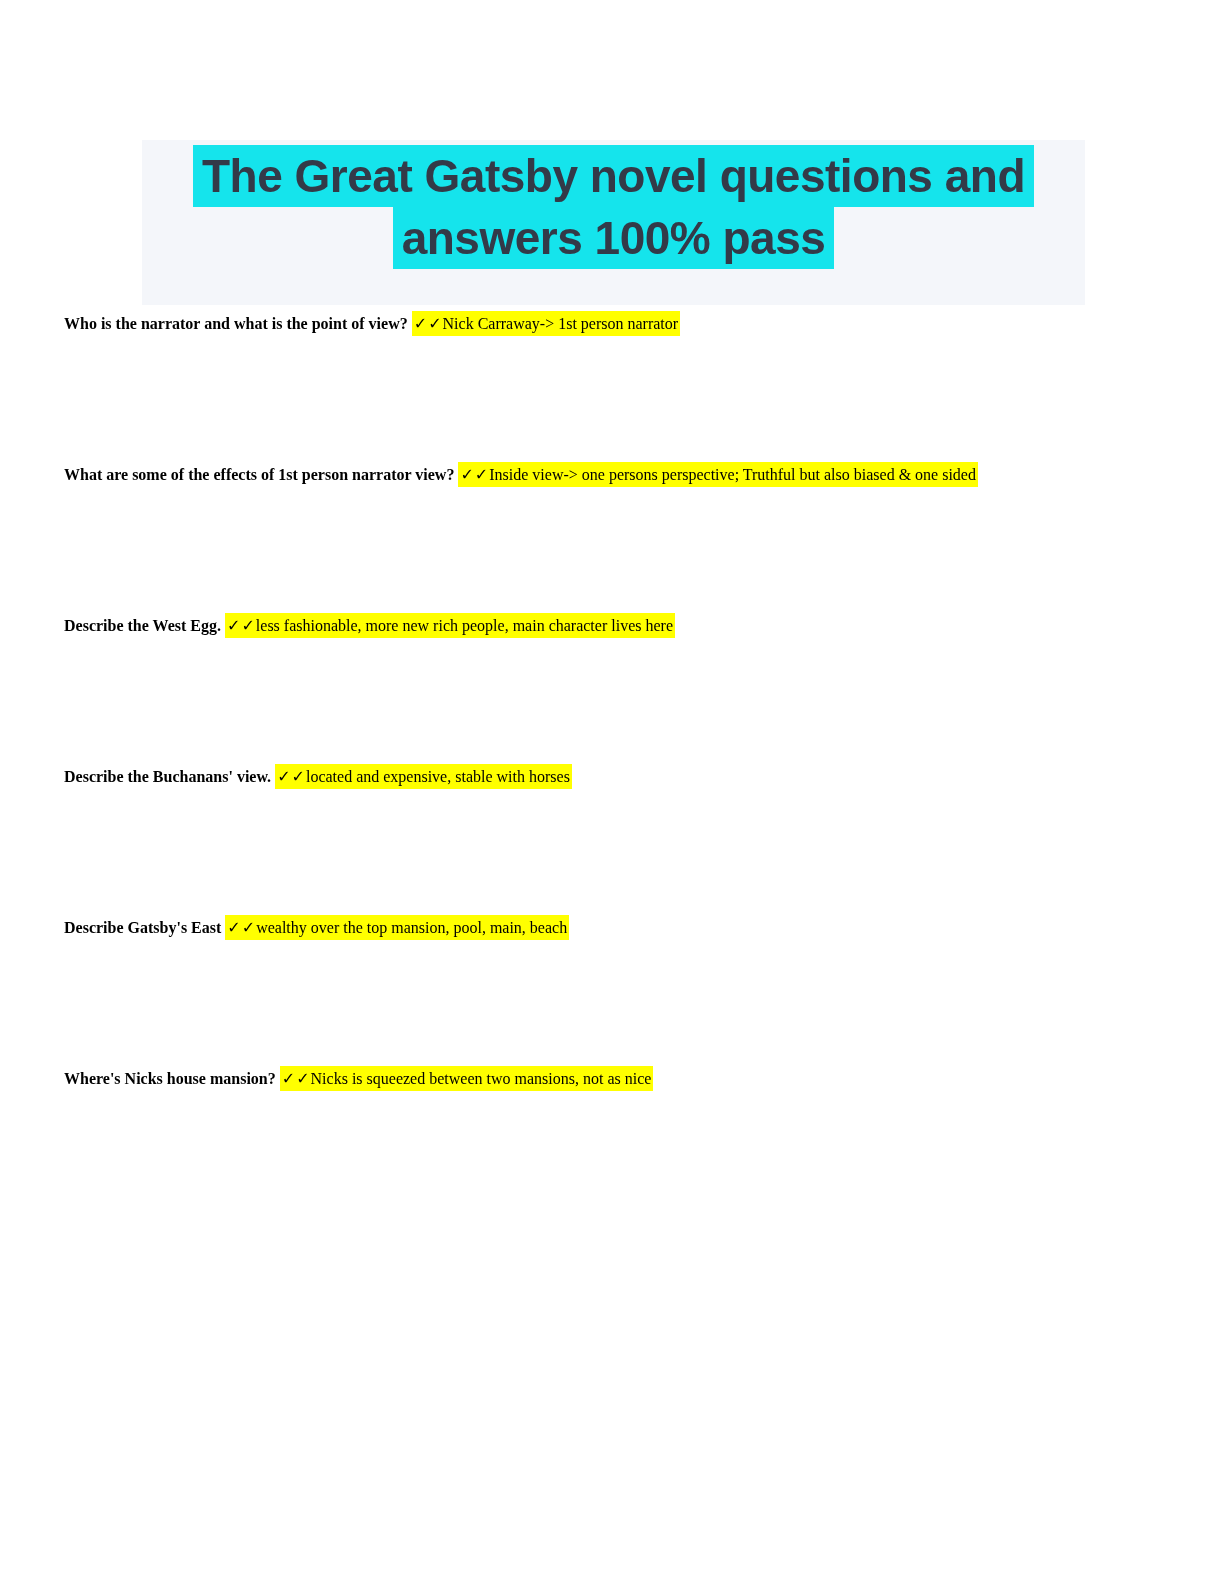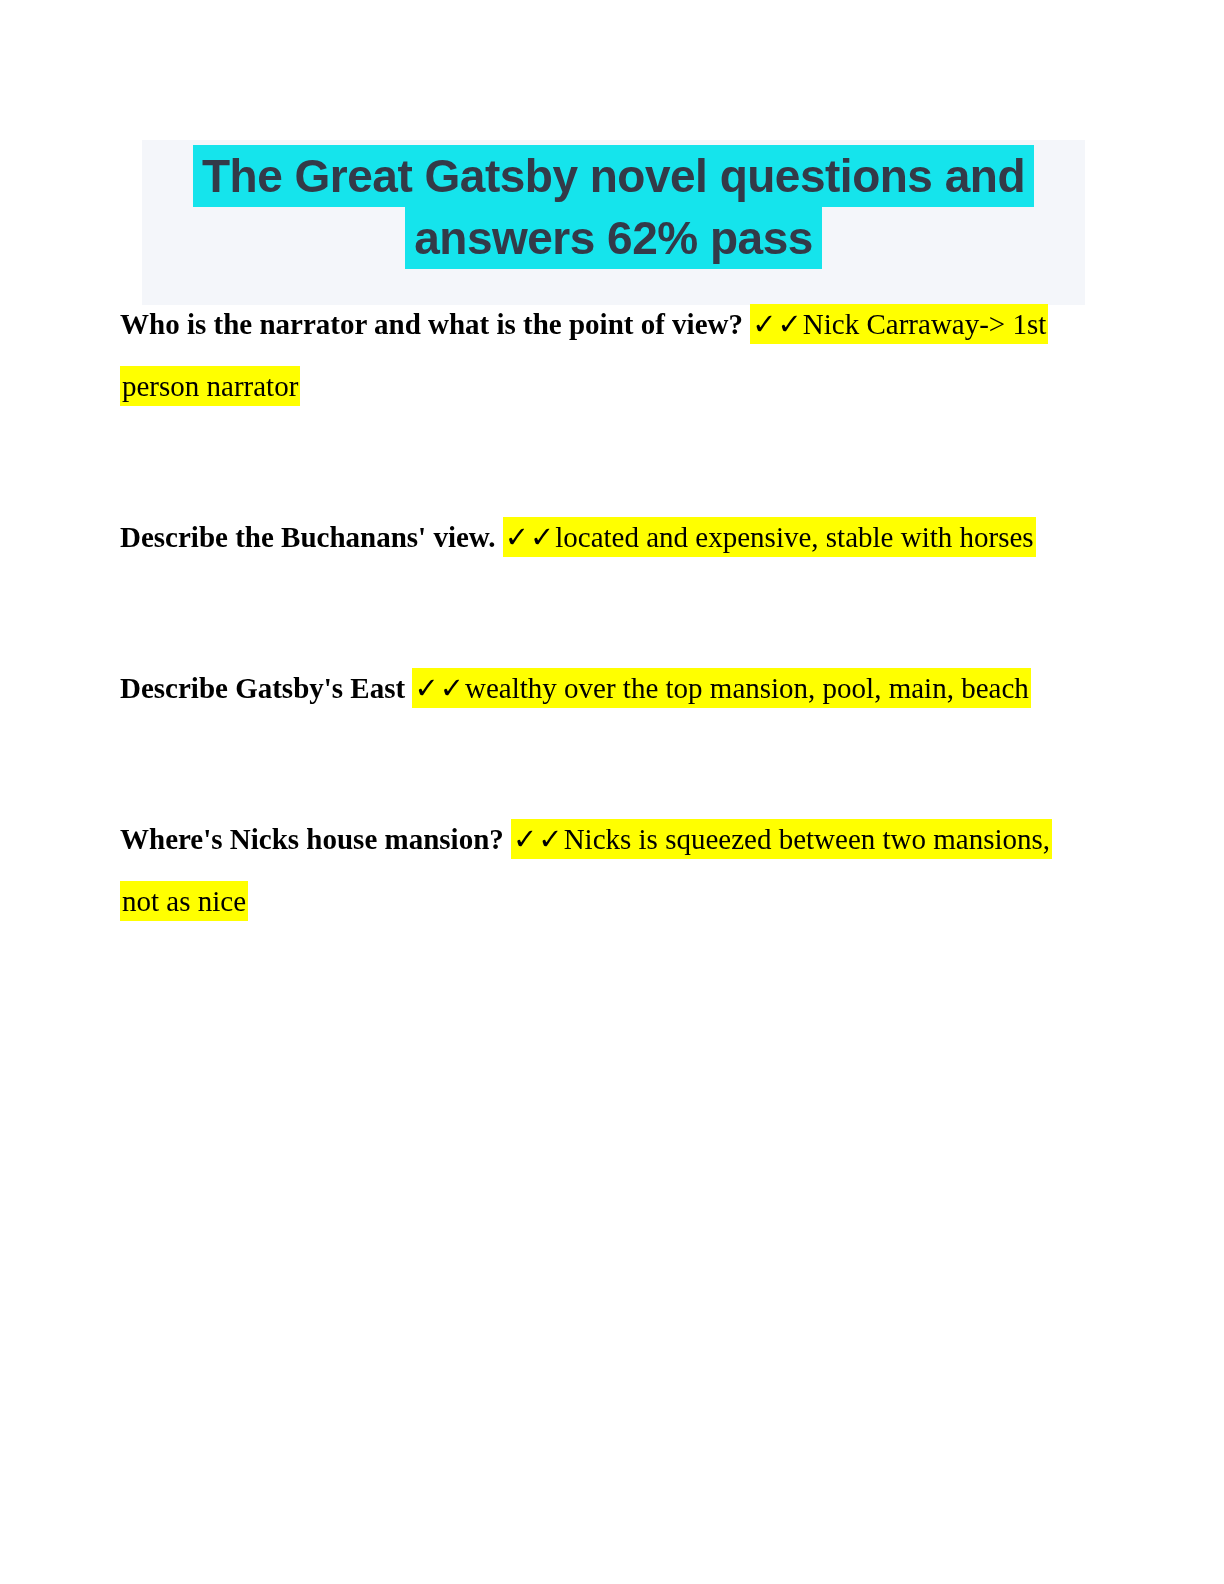--- a/index.html
+++ b/index.html
@@ -35,23 +35,23 @@
     font-size: 46px;
     line-height: 62px;
     color: var(--title-text);
     letter-spacing: -0.5px;
   }
   .hl-cyan {
     background: var(--title-highlight);
     padding: 5px 9px;
   }
   .qa-section {
-    margin: -12px 0 0 120px;
+    margin: -12px 0 0 64px;
     width: 943px;
-    font-size: 29px;
+    font-size: 16px;
     line-height: 62px;
     color: var(--body-text);
   }
   .qa {
     margin: 0 0 89px 0;
   }
   .q {
     font-weight: bold;
   }
   .hl-yellow {
@@ -64,31 +64,39 @@
     font-family: "DejaVu Sans", sans-serif;
     font-weight: bold;
     letter-spacing: 1px;
   }
 </style>
 </head>
 <body>
 
 <header class="header-block">
   <div class="title-line"><span class="hl-cyan">The Great Gatsby novel questions and</span></div>
-  <div class="title-line"><span class="hl-cyan">answers 62% pass</span></div>
+  <div class="title-line"><span class="hl-cyan">answers 100% pass</span></div>
 </header>
 
 <section class="qa-section">
 
   <p class="qa">
     <span class="q">Who is the narrator and what is the point of view?</span>
     <mark class="hl-yellow"><span class="checks">✓✓</span><span>Nick Carraway-&gt; 1st person narrator</span></mark>
   </p>
 
+  <p class="qa">
+    <span class="q">What are some of the effects of 1st person narrator view?</span>
+    <mark class="hl-yellow"><span class="checks">✓✓</span><span>Inside view-&gt; one persons perspective; Truthful but also biased &amp; one sided</span></mark>
+  </p>
 
+  <p class="qa">
+    <span class="q">Describe the West Egg.</span>
+    <mark class="hl-yellow"><span class="checks">✓✓</span><span>less fashionable, more new rich people, main character lives here</span></mark>
+  </p>
 
 
   <p class="qa">
     <span class="q">Describe the Buchanans' view.</span>
     <mark class="hl-yellow"><span class="checks">✓✓</span><span>located and expensive, stable with horses</span></mark>
   </p>
 
   <p class="qa">
     <span class="q">Describe Gatsby's East</span>
     <mark class="hl-yellow"><span class="checks">✓✓</span><span>wealthy over the top mansion, pool, main, beach</span></mark>

